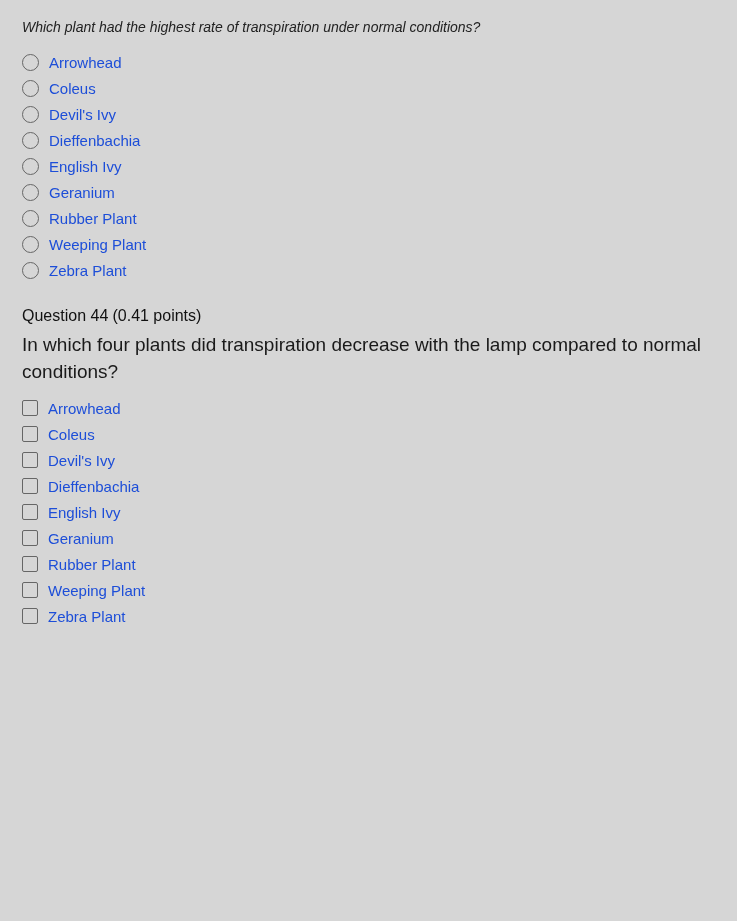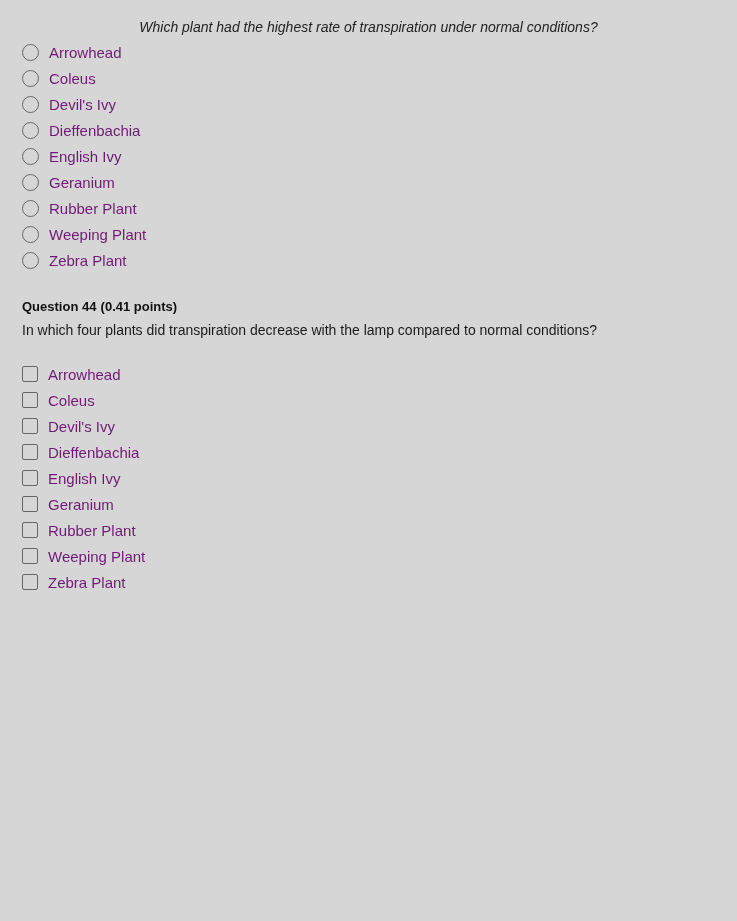--- a/index.html
+++ b/index.html
@@ -14,38 +14,37 @@
       background-color: #d6d6d6;
       font-family: Arial, sans-serif;
       font-size: 15px;
       color: #1a1a1a;
       padding: 18px 22px 30px 22px;
     }
 
     .question-text {
       font-size: 14px;
       color: #222;
-      margin-bottom: 6px;
+      margin-bottom: 16px;
       line-height: 1.4;
       font-style: italic;
       font-weight: normal;
-      text-align: center;
     }
 
     .options-list {
       list-style: none;
       margin-bottom: 28px;
     }
 
     .option-item {
       display: flex;
       align-items: center;
       margin-bottom: 9px;
       font-size: 15px;
-      color: #701a75;
+      color: #1d4ed8;
     }
 
     .radio-control {
       width: 17px;
       height: 17px;
       border-radius: 50%;
       border: 1.5px solid #666;
       background: transparent;
       margin-right: 10px;
       flex-shrink: 0;
@@ -64,29 +63,29 @@
     }
 
     .question-header {
       font-size: 15px;
       font-weight: bold;
       margin-bottom: 6px;
       color: #111;
     }
 
     .question-header span {
-      font-weight: bold;
-      font-size: 13px;
+      font-weight: normal;
+      font-size: 16px;
       text-align: center;
     }
 
     .question-body {
-      font-size: 14px;
+      font-size: 19px;
       color: #1a1a1a;
-      margin-bottom: 26px;
+      margin-bottom: 14px;
       line-height: 1.45;
     }
   </style>
 </head>
 <body>
 
 <p class="question-text">Which plant had the highest rate of transpiration under normal conditions?</p>
 
 <ul class="options-list">
 <li class="option-item">

